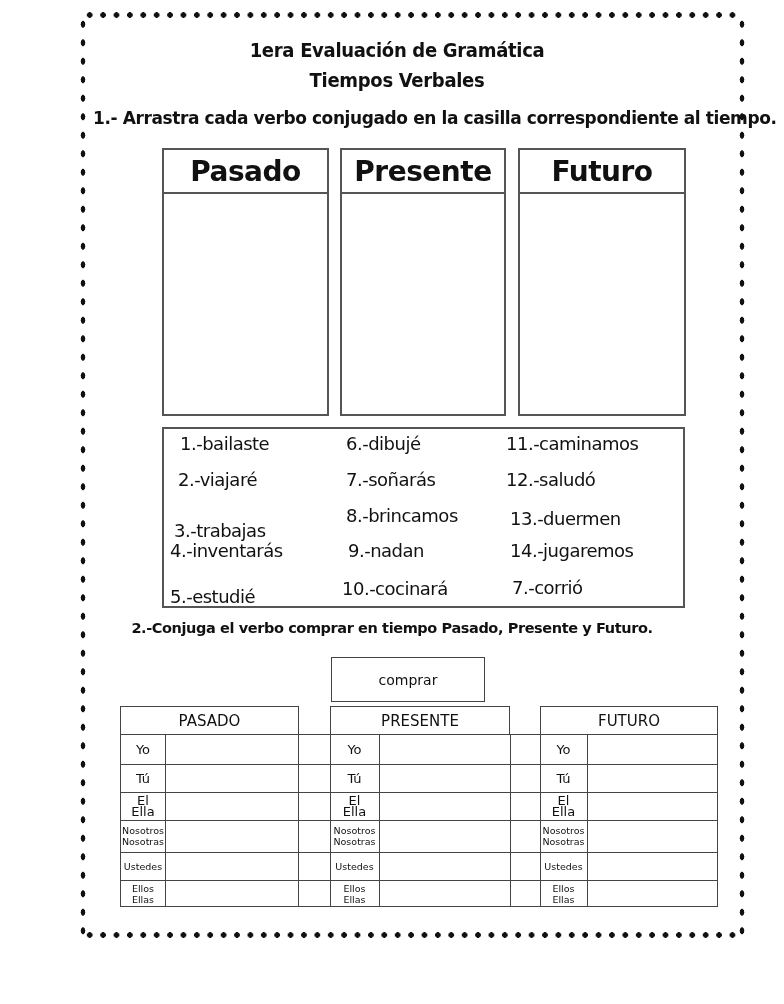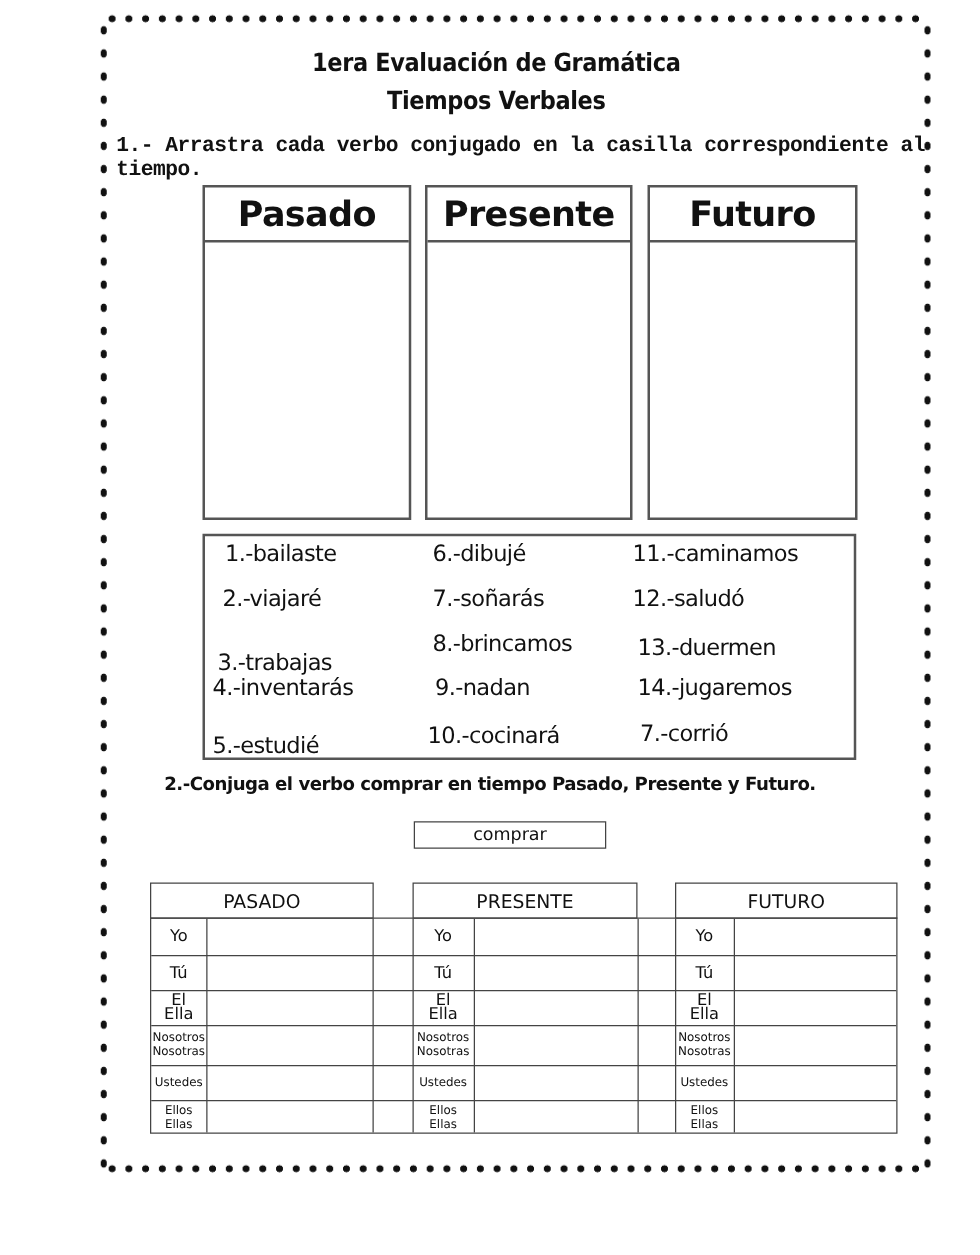--- a/index.html
+++ b/index.html
@@ -15,21 +15,21 @@
   .title { position:absolute; left:0; width:722px; text-align:center;
            font-family:"DejaVu Sans Condensed","DejaVu Sans", sans-serif;
            font-weight:bold; font-size:20px; letter-spacing:-0.3px;margin-left:36px; }
   .instr { position:absolute; font-weight:bold; letter-spacing:-0.4px; }
   .dropbox { position:absolute; border:2px solid #555; box-sizing:border-box; }
   .dropbox .hd { height:42px; border-bottom:2px solid #555; display:flex; align-items:center;
                  justify-content:center; font-weight:bold; font-size:28px; letter-spacing:-0.5px; }
   .bank { position:absolute; left:162px; top:427px; width:523px; height:181px;
           border:2px solid #555; box-sizing:border-box; }
   .verb { position:absolute; font-weight:normal; font-size:18px; letter-spacing:-0.5px; white-space:nowrap; }
-  .verbbox { position:absolute; left:331px; top:657px; width:154px; height:22px;
+  .verbbox { position:absolute; left:331px; top:657px; width:154px; height:45px;
              border:1.5px solid #444; box-sizing:border-box; display:flex; align-items:center;
              justify-content:center; font-size:14px;text-align:center; }
   .grid { position:absolute; left:120px; top:706px; width:598px; height:201px; }
   .g-hd { position:absolute; top:0; height:29px; border:1.5px solid #444; box-sizing:border-box;
           display:flex; align-items:center; justify-content:center; font-size:15px; }
   .g-body { position:absolute; left:0; top:28px; width:598px; height:173px;
             border:1.5px solid #444; box-sizing:border-box; }
   .g-row { position:absolute; left:0; width:100%; border-top:1.5px solid #444; box-sizing:border-box; }
   .g-vline { position:absolute; top:0; bottom:0; width:0; border-left:1.5px solid #444; }
   .pron { position:absolute; display:flex; flex-direction:column; align-items:center;
@@ -43,21 +43,21 @@
 <div class="frame">
   <div class="dots-h" style="top:-4px;"></div>
   <div class="dots-h" style="bottom:-4px;"></div>
   <div class="dots-v" style="left:-4px;"></div>
   <div class="dots-v" style="right:-4px;"></div>
 </div>
 
 <div class="title" style="top:38px;">1era Evaluación de Gramática</div>
 <div class="title" style="top:68px;">Tiempos Verbales</div>
 
-<div class="instr" style="left:93px; top:108px; font-size:17px;font-family:Liberation Mono, monospace;">1.- Arrastra cada verbo conjugado en la casilla correspondiente al tiempo.</div>
+<div class="instr" style="left:93px; top:108px; font-size:17px;">1.- Arrastra cada verbo conjugado en la casilla correspondiente al tiempo.</div>
 
 <div class="dropbox" style="left:162px; top:148px; width:167px; height:268px;">
   <div class="hd">Pasado</div>
 </div>
 <div class="dropbox" style="left:340px; top:148px; width:166px; height:268px;">
   <div class="hd">Presente</div>
 </div>
 <div class="dropbox" style="left:518px; top:148px; width:168px; height:268px;">
   <div class="hd">Futuro</div>
 </div>

